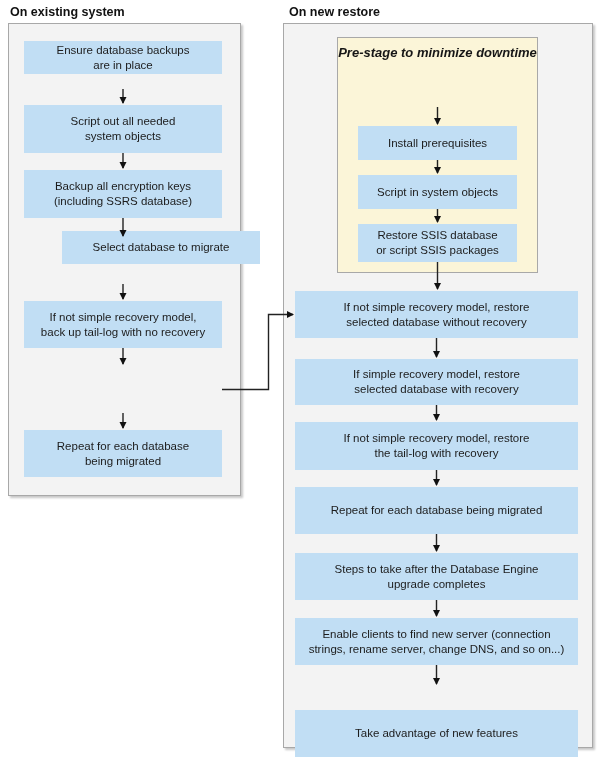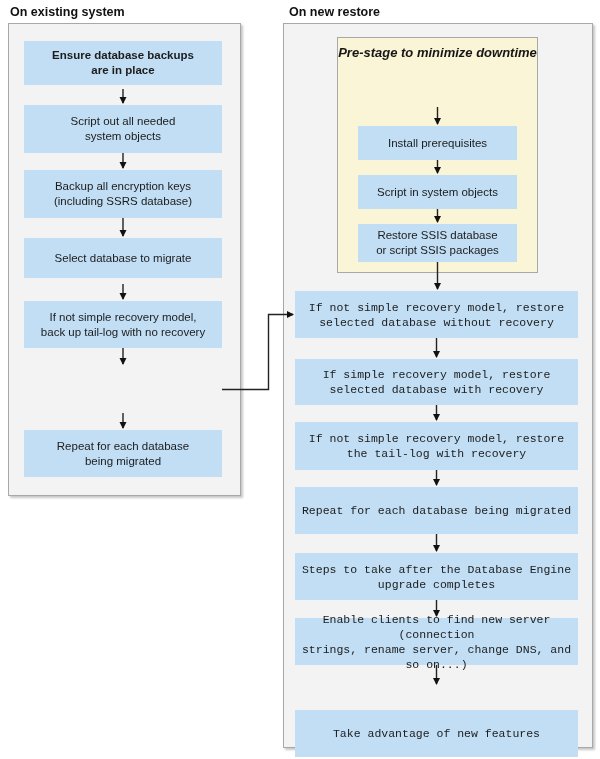--- a/index.html
+++ b/index.html
@@ -54,35 +54,35 @@
     justify-content:center;
     text-align:center;
     font-size:11.5px;
     line-height:15px;
     white-space:pre-line;
     box-sizing:border-box;
     padding:2px 4px;
   }
   
   .lbox{left:24px;width:198px;}
-  #l0{top:41px;height:44px;font-weight:bold;}
+  #l0{top:41px;height:33px;}
   #l1{top:105px;height:48px;}
   #l2{top:170px;height:48px;}
-  #l3{top:238px;height:40px;}
+  #l3{top:231px;height:33px;margin-left:38px;}
   #l4{top:301px;height:47px;}
   #l5{top:366px;height:47px;}
   #l6{top:430px;height:47px;}
   
   .pbox{left:358px;width:159px;}
   #p0{top:72px;height:35px;}
   #p1{top:126px;height:34px;}
   #p2{top:175px;height:34px;}
   #p3{top:224px;height:38px;}
   
-  .rbox{left:295px;width:283px;font-family:Liberation Mono, monospace;}
+  .rbox{left:295px;width:283px;}
   #r0{top:291px;height:47px;}
   #r1{top:359px;height:46px;}
   #r2{top:422px;height:48px;}
   #r3{top:487px;height:47px;}
   #r4{top:553px;height:47px;}
   #r5{top:618px;height:47px;}
   #r6{top:686px;height:47px;margin-top:24px;}
   #arrow-overlay{
     position:absolute;
     left:0;top:0;width:600px;height:759px;

